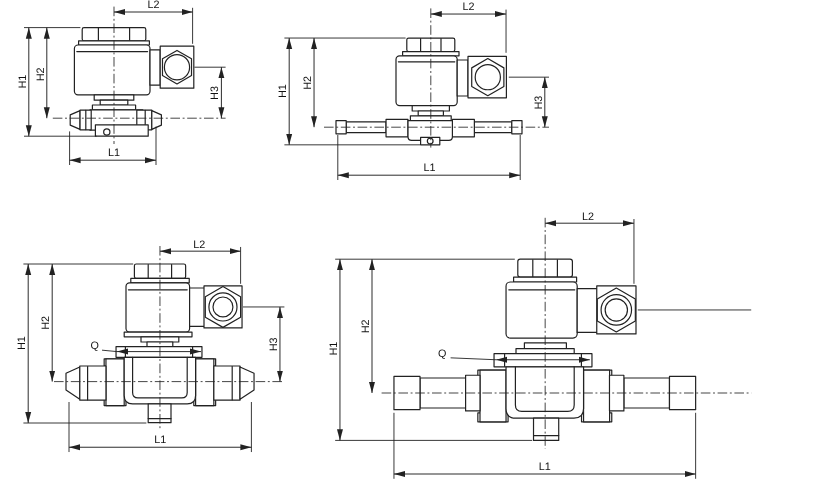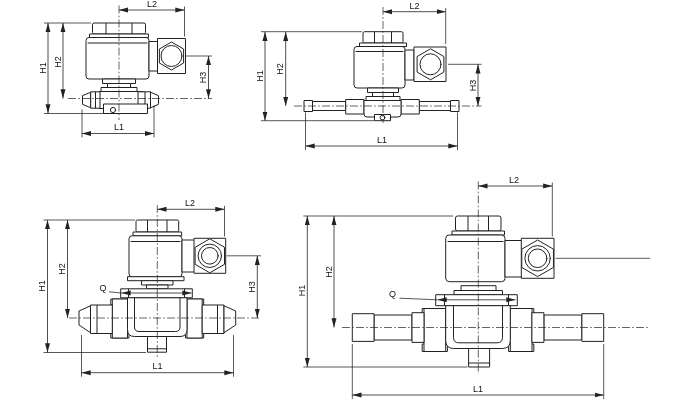--- a/index.html
+++ b/index.html
@@ -1,16 +1,16 @@
 <!DOCTYPE html>
 <html><head>
 <meta charset="utf-8">
 <style>
   html,body{margin:0;padding:0;background:#ffffff;}
-  .stage{position:relative;width:626px;height:411px;background:#ffffff;overflow:hidden;margin-left:24px;}
+  .stage{position:relative;width:626px;height:411px;background:#ffffff;overflow:hidden;}
   svg{display:block;}
   .ol{fill:#ffffff;stroke:#222222;stroke-width:1;stroke-linejoin:round;}
   .ln{fill:none;stroke:#222222;stroke-width:1;stroke-linecap:round;}
   .dim{fill:none;stroke:#222222;stroke-width:0.8;}
   .ext{fill:none;stroke:#222222;stroke-width:0.75;}
   .cl{fill:none;stroke:#222222;stroke-width:0.7;stroke-dasharray:8 2.2 1.6 2.2;}
   .lbl{font:9px "Liberation Sans", sans-serif;fill:#111111;}
   .vlbl{font:9px "Liberation Sans", sans-serif;fill:#111111;dominant-baseline:central;}
 </style>
 </head>

